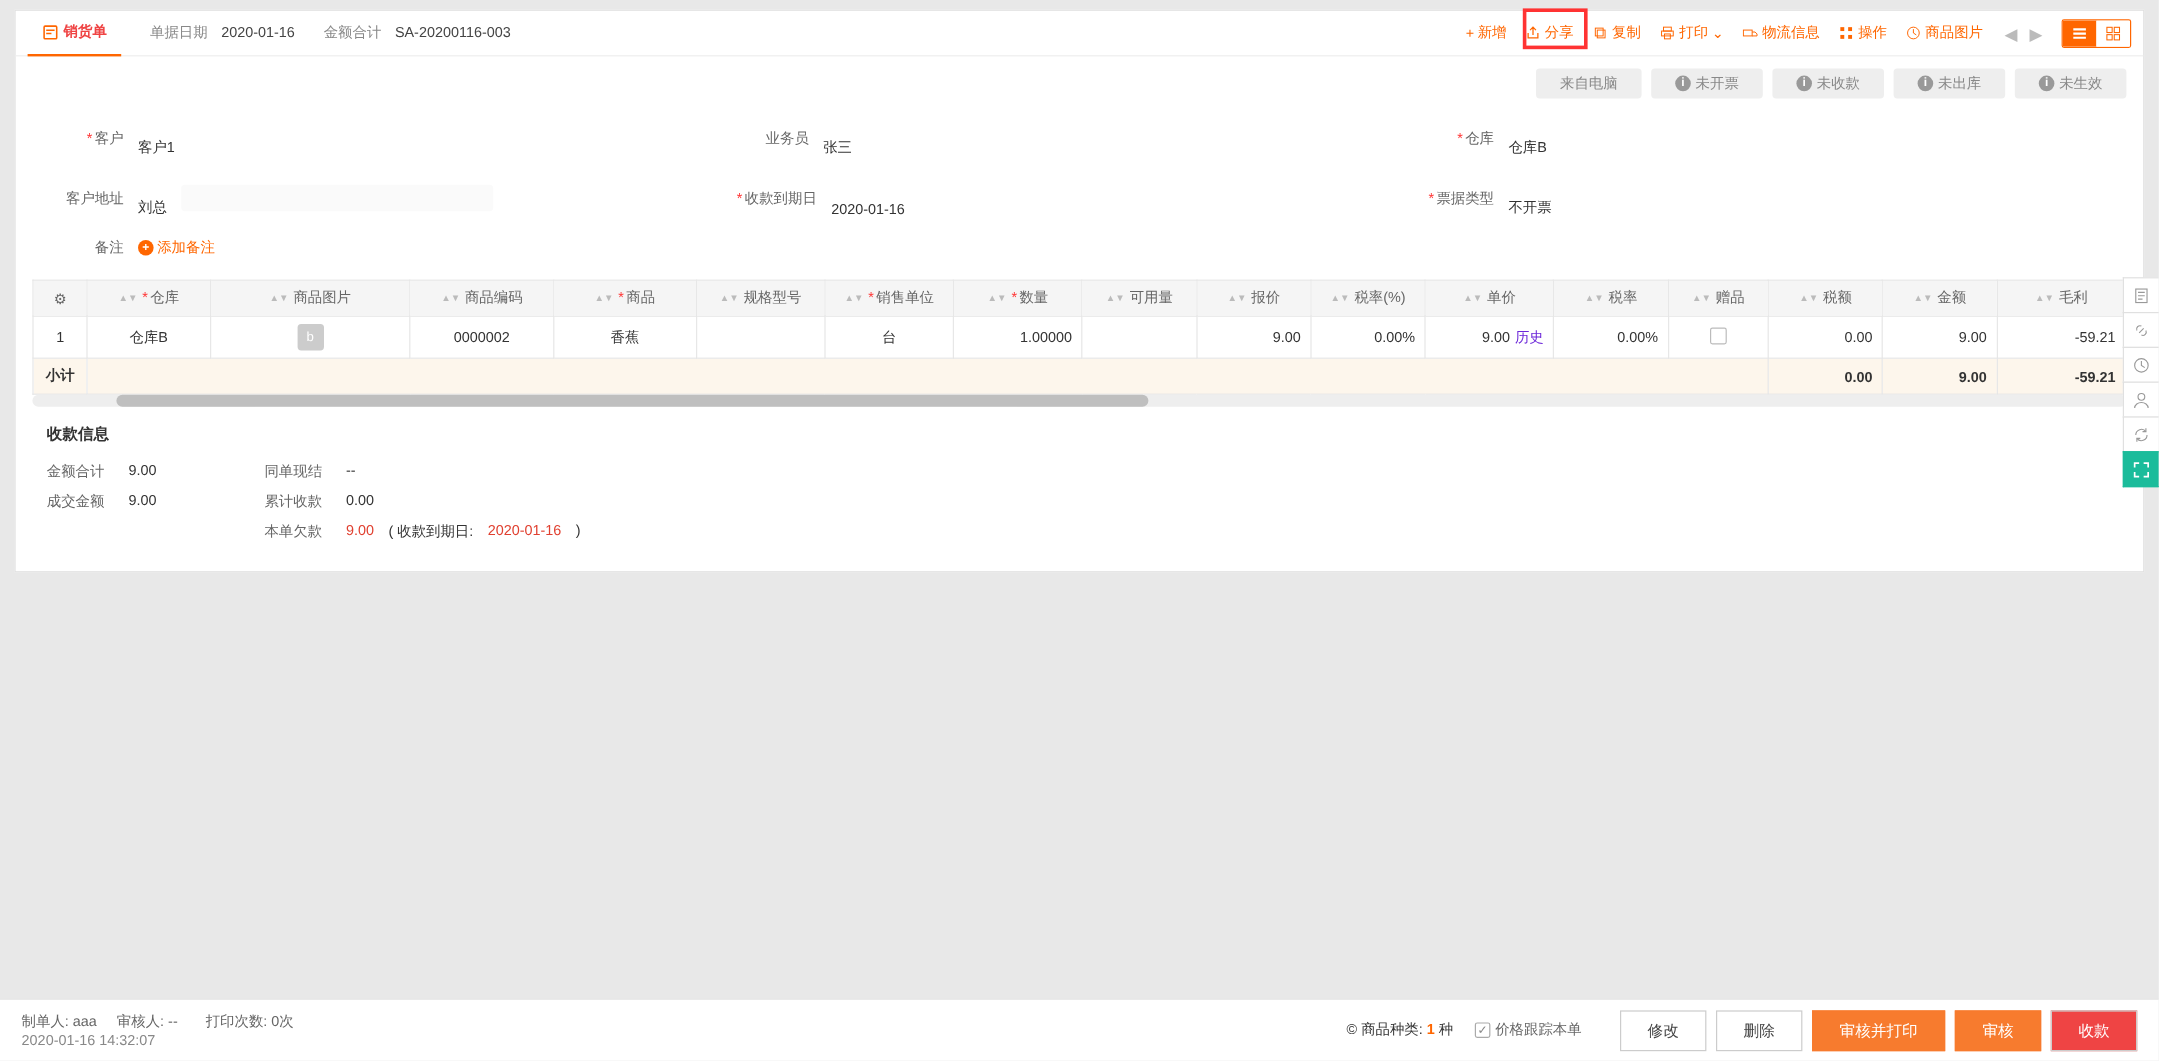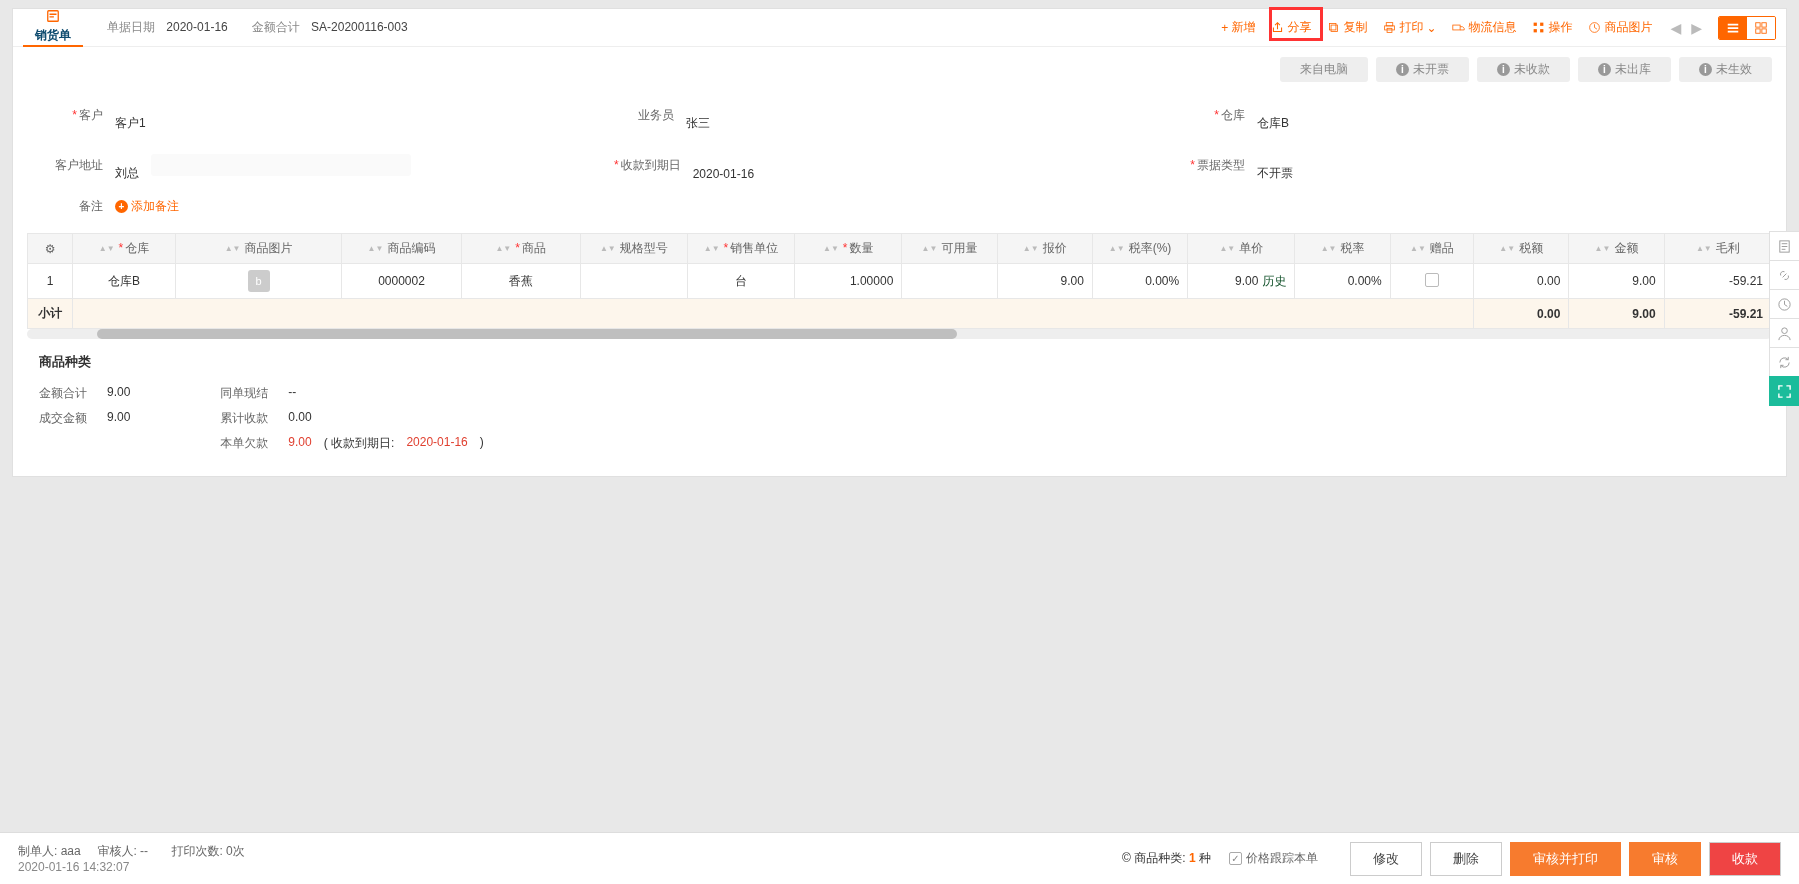--- a/index.html
+++ b/index.html
@@ -26,24 +26,23 @@
     height: 38px;
     border-bottom: 1px solid #eee;
     padding: 0 10px;
   }
   .tab-active {
     display: inline-flex;
     align-items: center;
     gap: 4px;
     padding: 0 12px;
     height: 38px;
-    color: #0c4a6e;
+    color: #ef4444;
     font-weight: 600;
     border-bottom: 2px solid #f60;
-    flex-direction: column;
   }
   .tab-icon { width:14px; height:14px; display:inline-block; }
   .topbar .kv { margin-left: 24px; color: #888; }
   .topbar .kv .val { color: #444; margin-left: 8px; }
   .topbar .spacer { flex: 1; }
   .tool-actions { display: flex; align-items: center; gap: 4px; }
   .act {
     display: inline-flex; align-items: center; gap: 3px;
     color: #888; padding: 4px 6px; cursor: pointer;
     font-size: 12px;
@@ -108,21 +107,21 @@
     margin-right:4px; font-size:8px; vertical-align:middle;
   }
   .grid th .star { color:#f33; margin-right:2px;}
   .grid .num { text-align:right; }
   .grid .ctr { text-align:center; }
   .grid tr.subtotal td { background:#fdf6ec; font-weight:600;}
   .img-placeholder {
     width:22px;height:22px;background:#ccc;border-radius:3px;margin:0 auto;
     display:flex;align-items:center;justify-content:center;color:#fff;font-size:11px;
   }
-  .hist-link { color:#14532d; margin-left:4px; cursor:pointer;}
+  .hist-link { color:#6d28d9; margin-left:4px; cursor:pointer;}
   .chk { width:14px;height:14px;border:1px solid #bbb;border-radius:2px;display:inline-block;}
   .hscroll {
     height:10px; background:#eee; border-radius:5px; position:relative; margin-top:0;
   }
   .hscroll .thumb {
     position:absolute; top:0; left:70px; width:860px; height:10px;
     background:#bfbfbf; border-radius:5px;
   }
 
   
@@ -403,21 +402,21 @@
           <td class="num">-59.21</td>
         </tr>
       </tbody>
     </table>
     <div class="hscroll">
       <div class="thumb"></div>
     </div>
   </div>
 
   <div class="pay-info">
-    <h4>商品种类</h4>
+    <h4>收款信息</h4>
     <div class="pay-grid">
       <div class="pay-col">
         <div class="prow">
             <span class="plbl">金额合计</span>
             <span>9.00</span>
           </div>
         <div class="prow">
             <span class="plbl">成交金额</span>
             <span>9.00</span>
           </div>

